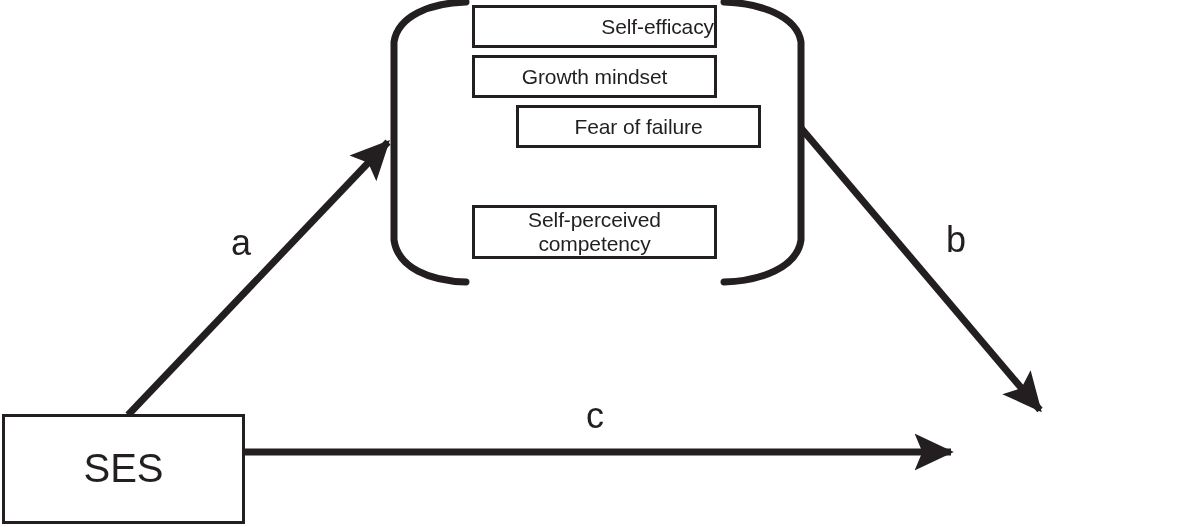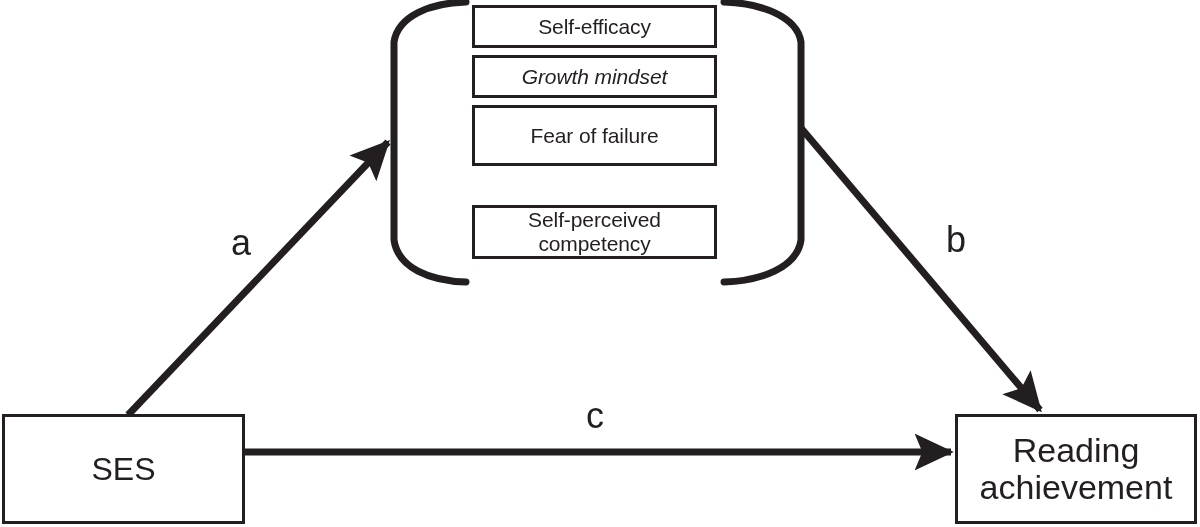--- a/index.html
+++ b/index.html
@@ -61,21 +61,21 @@
     color: #231f20;
     line-height: 1.08;
     white-space: pre-line;
   }
   #box-ses {
     left: 2px;
     top: 414px;
     width: 243px;
     height: 110px;
   }
-  #box-ses .endpoint-label { font-size: 32px; }
+  #box-ses .endpoint-label { font-size: 40px; }
   #box-outcome {
     left: 955px;
     top: 414px;
     width: 242px;
     height: 110px;
   }
   #box-outcome .endpoint-label { font-size: 34px; }
   
   .path-label {
     position: absolute;
@@ -103,44 +103,40 @@
 
     <line x1="801" y1="128" x2="1040" y2="410" stroke="#231f20" stroke-width="7" marker-end="url(#arrowhead)"></line>
 
     <line x1="245" y1="452" x2="951" y2="452" stroke="#231f20" stroke-width="7" marker-end="url(#arrowhead)"></line>
 
     <path d="M 466 2 C 430 3 398 16 394 42 L 394 240 C 398 268 430 281 466 282" fill="none" stroke="#231f20" stroke-width="7" stroke-linecap="round" stroke-linejoin="round"></path>
 
     <path d="M 724 2 C 760 3 797 16 801 42 L 801 240 C 797 268 760 281 724 282" fill="none" stroke="#231f20" stroke-width="7" stroke-linecap="round" stroke-linejoin="round"></path>
   </svg>
 
-  <div class="mediator-box" style="top:5px;height:43px;">
+  <div class="mediator-box" style="top:5px;height:43px;justify-content:flex-end;">
     <span class="mediator-label">Self-efficacy</span>
   </div>
 
-  <div class="mediator-box" style="top:55px;height:43px;font-style:italic;">
+  <div class="mediator-box" style="top:55px;height:43px;">
     <span class="mediator-label">Growth mindset</span>
   </div>
 
-  <div class="mediator-box" style="top:105px;height:61px;">
+  <div class="mediator-box" style="top:105px;height:43px;margin-left:44px;">
     <span class="mediator-label">Fear of failure</span>
   </div>
 
 
   <div class="mediator-box" style="top:205px;height:54px;">
     <span class="mediator-label">Self-perceived
 competency</span>
   </div>
 
   <div class="endpoint-box" id="box-ses">
     <span class="endpoint-label">SES</span>
   </div>
 
-  <div class="endpoint-box" id="box-outcome">
-    <span class="endpoint-label">Reading
-achievement</span>
-  </div>
 
   <span class="path-label" id="path-label-a">a</span>
   <span class="path-label" id="path-label-b">b</span>
   <span class="path-label" id="path-label-c">c</span>
 
 </div>
 
 </body></html>

